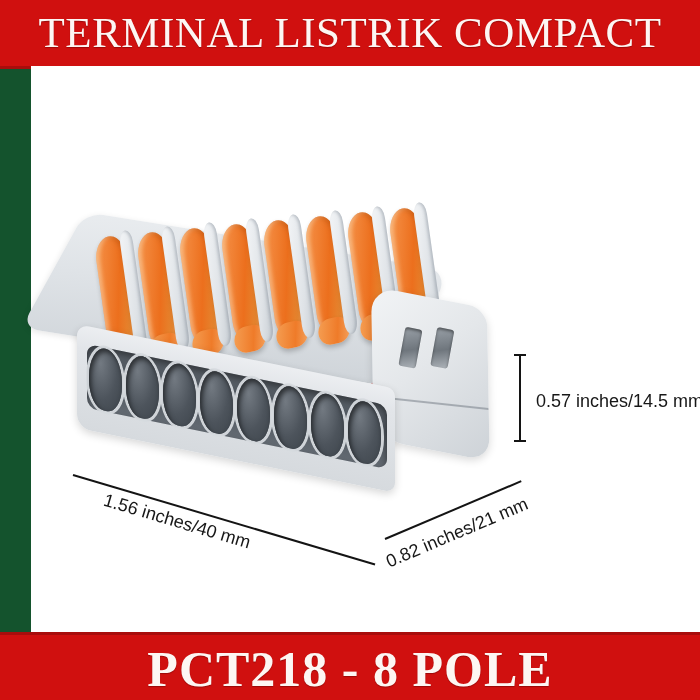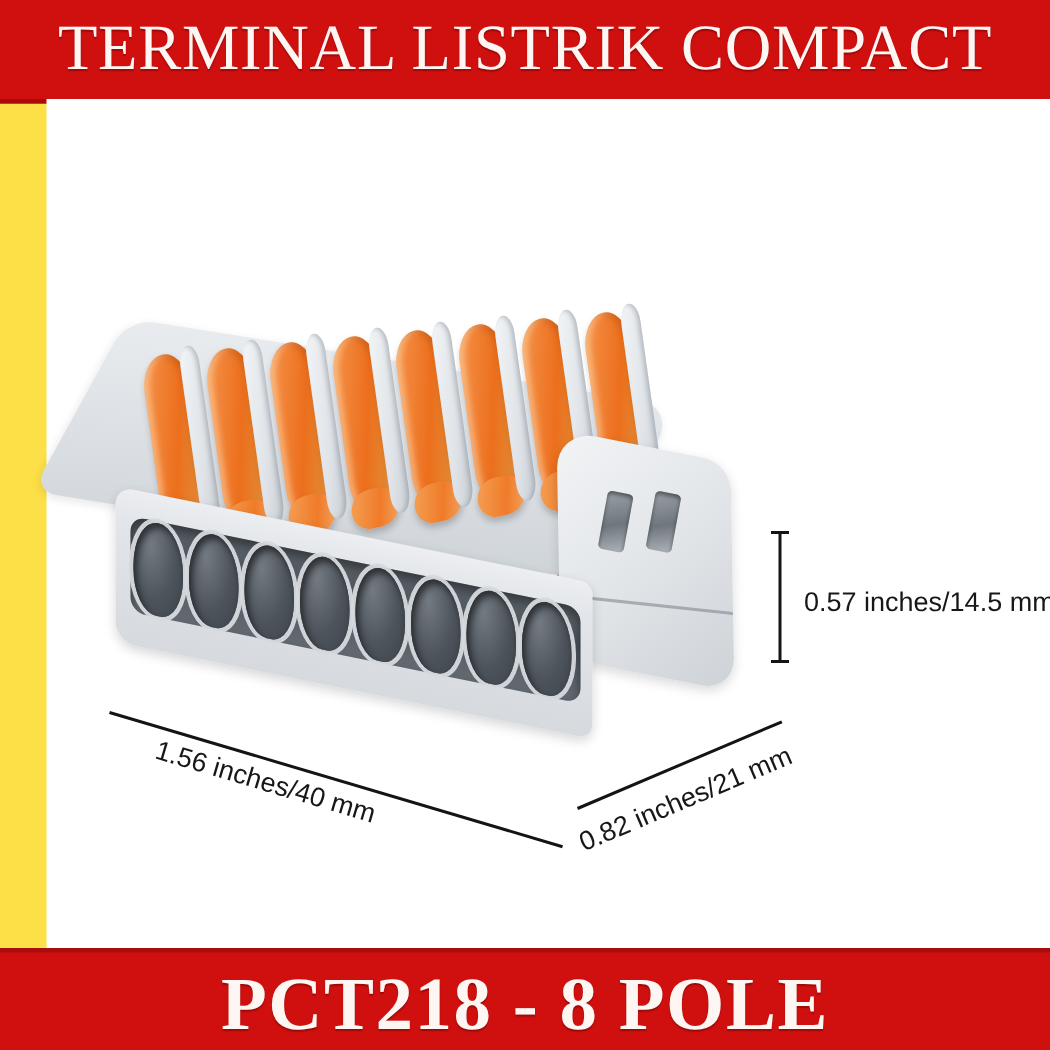--- a/index.html
+++ b/index.html
@@ -4,21 +4,21 @@
 <style>
   html, body {
     margin: 0;
     padding: 0;
     background: #ffffff;
   }
   #page {
     position: relative;
     width: 700px;
     height: 700px;
-    background: #fde047;
+    background: #14532d;
     overflow: hidden;
     font-family: "Liberation Sans", sans-serif;
   }
 
   
   .banner {
     position: absolute;
     left: 0;
     width: 700px;
     background: #d0100f;

